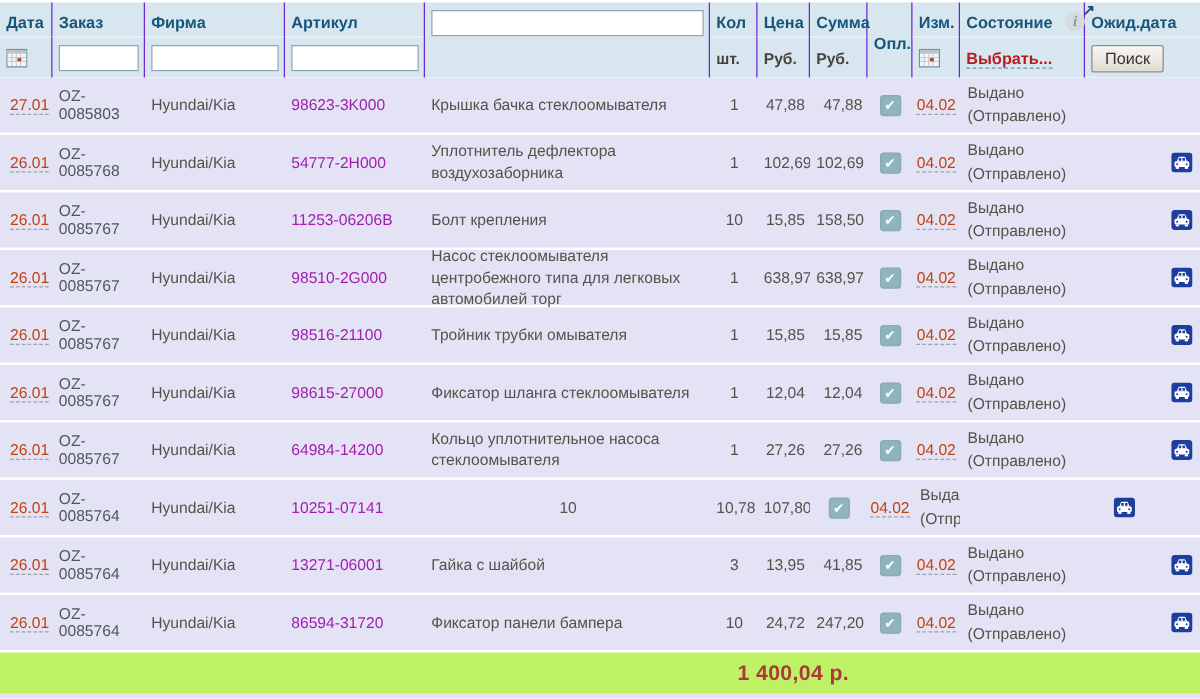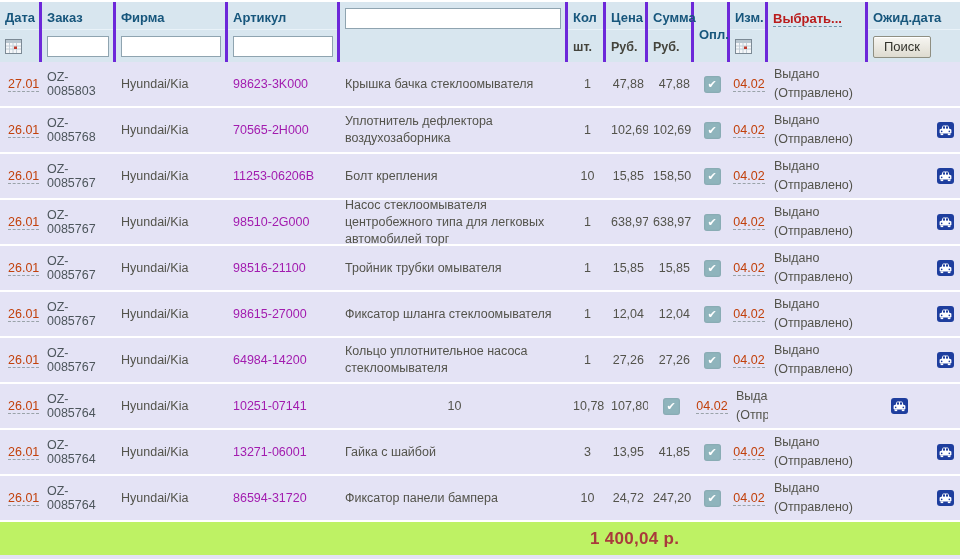--- a/index.html
+++ b/index.html
@@ -4,21 +4,21 @@
 <style>
   * { margin:0; padding:0; box-sizing:border-box; }
   html,body { background:#fff; }
   body { width:960px; height:559px; font-family:"Liberation Sans", sans-serif; overflow:hidden; }
   .app { width:960px; height:559px; background:#fff; padding-top:2px; }
 
   .grid { display:grid; grid-template-columns:42px 74px 112px 112px 228px 38px 42px 46px 36px 38px 100px 62px 30px; }
 
   
   .thead { background:#d8e6ef; height:60px; }
-  .hcell { border-right:3px solid #6d28d9; padding:0; position:relative; }
+  .hcell { border-right:1px solid #6d28d9; padding:0; position:relative; }
   .hcell:last-child { border-right:none; }
   .hlabel { height:28px; display:flex; align-items:center; font-size:13px; font-weight:bold; color:#17567c; padding:4px 4px 0 5px; border-bottom:1px solid #e9f2f8; white-space:nowrap; }
   .hsub { height:31px; display:flex; align-items:center; padding:2px 4px 0 5px; font-size:12.5px; font-weight:bold; color:#44443c; }
   .hcell.center-lbl { display:flex; align-items:center; }
   .hcell.center-lbl .hlabel { border-bottom:none; height:auto; }
   .filter-input { width:100%; height:21px; border:1px solid #8fa4b0; background:#fff; font-size:12px; padding:0 3px; color:#333; }
   .hlabel .inl { display:flex; align-items:center; gap:4px; }
 
   .info-wrap { position:relative; margin-left:6px; width:17px; height:17px; flex:none; }
   .info-circle { width:16px; height:16px; border-radius:50%; background:#d4dce1; color:#8a959c; font-family:"Liberation Serif", serif; font-style:italic; font-weight:bold; font-size:12px; display:flex; align-items:center; justify-content:center; }
@@ -140,20 +140,29 @@
     <div class="hcell">
       <div class="hlabel">Изм.</div>
       <div class="hsub">
         <svg class="cal" viewBox="0 0 17 16">
             <use href="#svg-cal"></use>
           </svg>
       </div>
     </div>
 
     <div class="hcell">
+      <div class="hlabel">
+        <span class="inl">
+          <span>Состояние</span>
+          <span class="info-wrap">
+            <span class="info-circle">i</span>
+            <span class="ext-arrow">↗</span>
+          </span>
+        </span>
+      </div>
       <div class="hsub">
           <a class="select-link">Выбрать...</a>
         </div>
     </div>
 
     <div class="hcell" style="grid-column: span 2;">
       <div class="hlabel">Ожид.дата</div>
       <div class="hsub">
           <button class="search-btn">Поиск</button>
         </div>
@@ -178,21 +187,21 @@
         <svg class="car-btn" viewBox="0 0 17 16" style="visibility: hidden;">
             <use href="#svg-car"></use>
           </svg>
       </div>
     </div>
 
     <div class="grid row">
       <div class="c date"><a>26.01</a></div>
       <div class="c order">OZ-0085768</div>
       <div class="c firm">Hyundai/Kia</div>
-      <div class="c article">70565-2H000</div>
+      <div class="c article">54777-2H000</div>
       <div class="c desc">Уплотнитель дефлектора воздухозаборника</div>
       <div class="c num">1</div>
       <div class="c rnum">102,69</div>
       <div class="c rnum">102,69</div>
       <div class="c paid"><span class="chk" role="checkbox" aria-checked="true">✔</span></div>
       <div class="c izm"><a>04.02</a></div>
       <div class="c status"><span>Выдано</span><br><span>(Отправлено)</span></div>
       <div class="c"></div>
       <div class="c car">
         <svg class="car-btn" viewBox="0 0 17 16">

